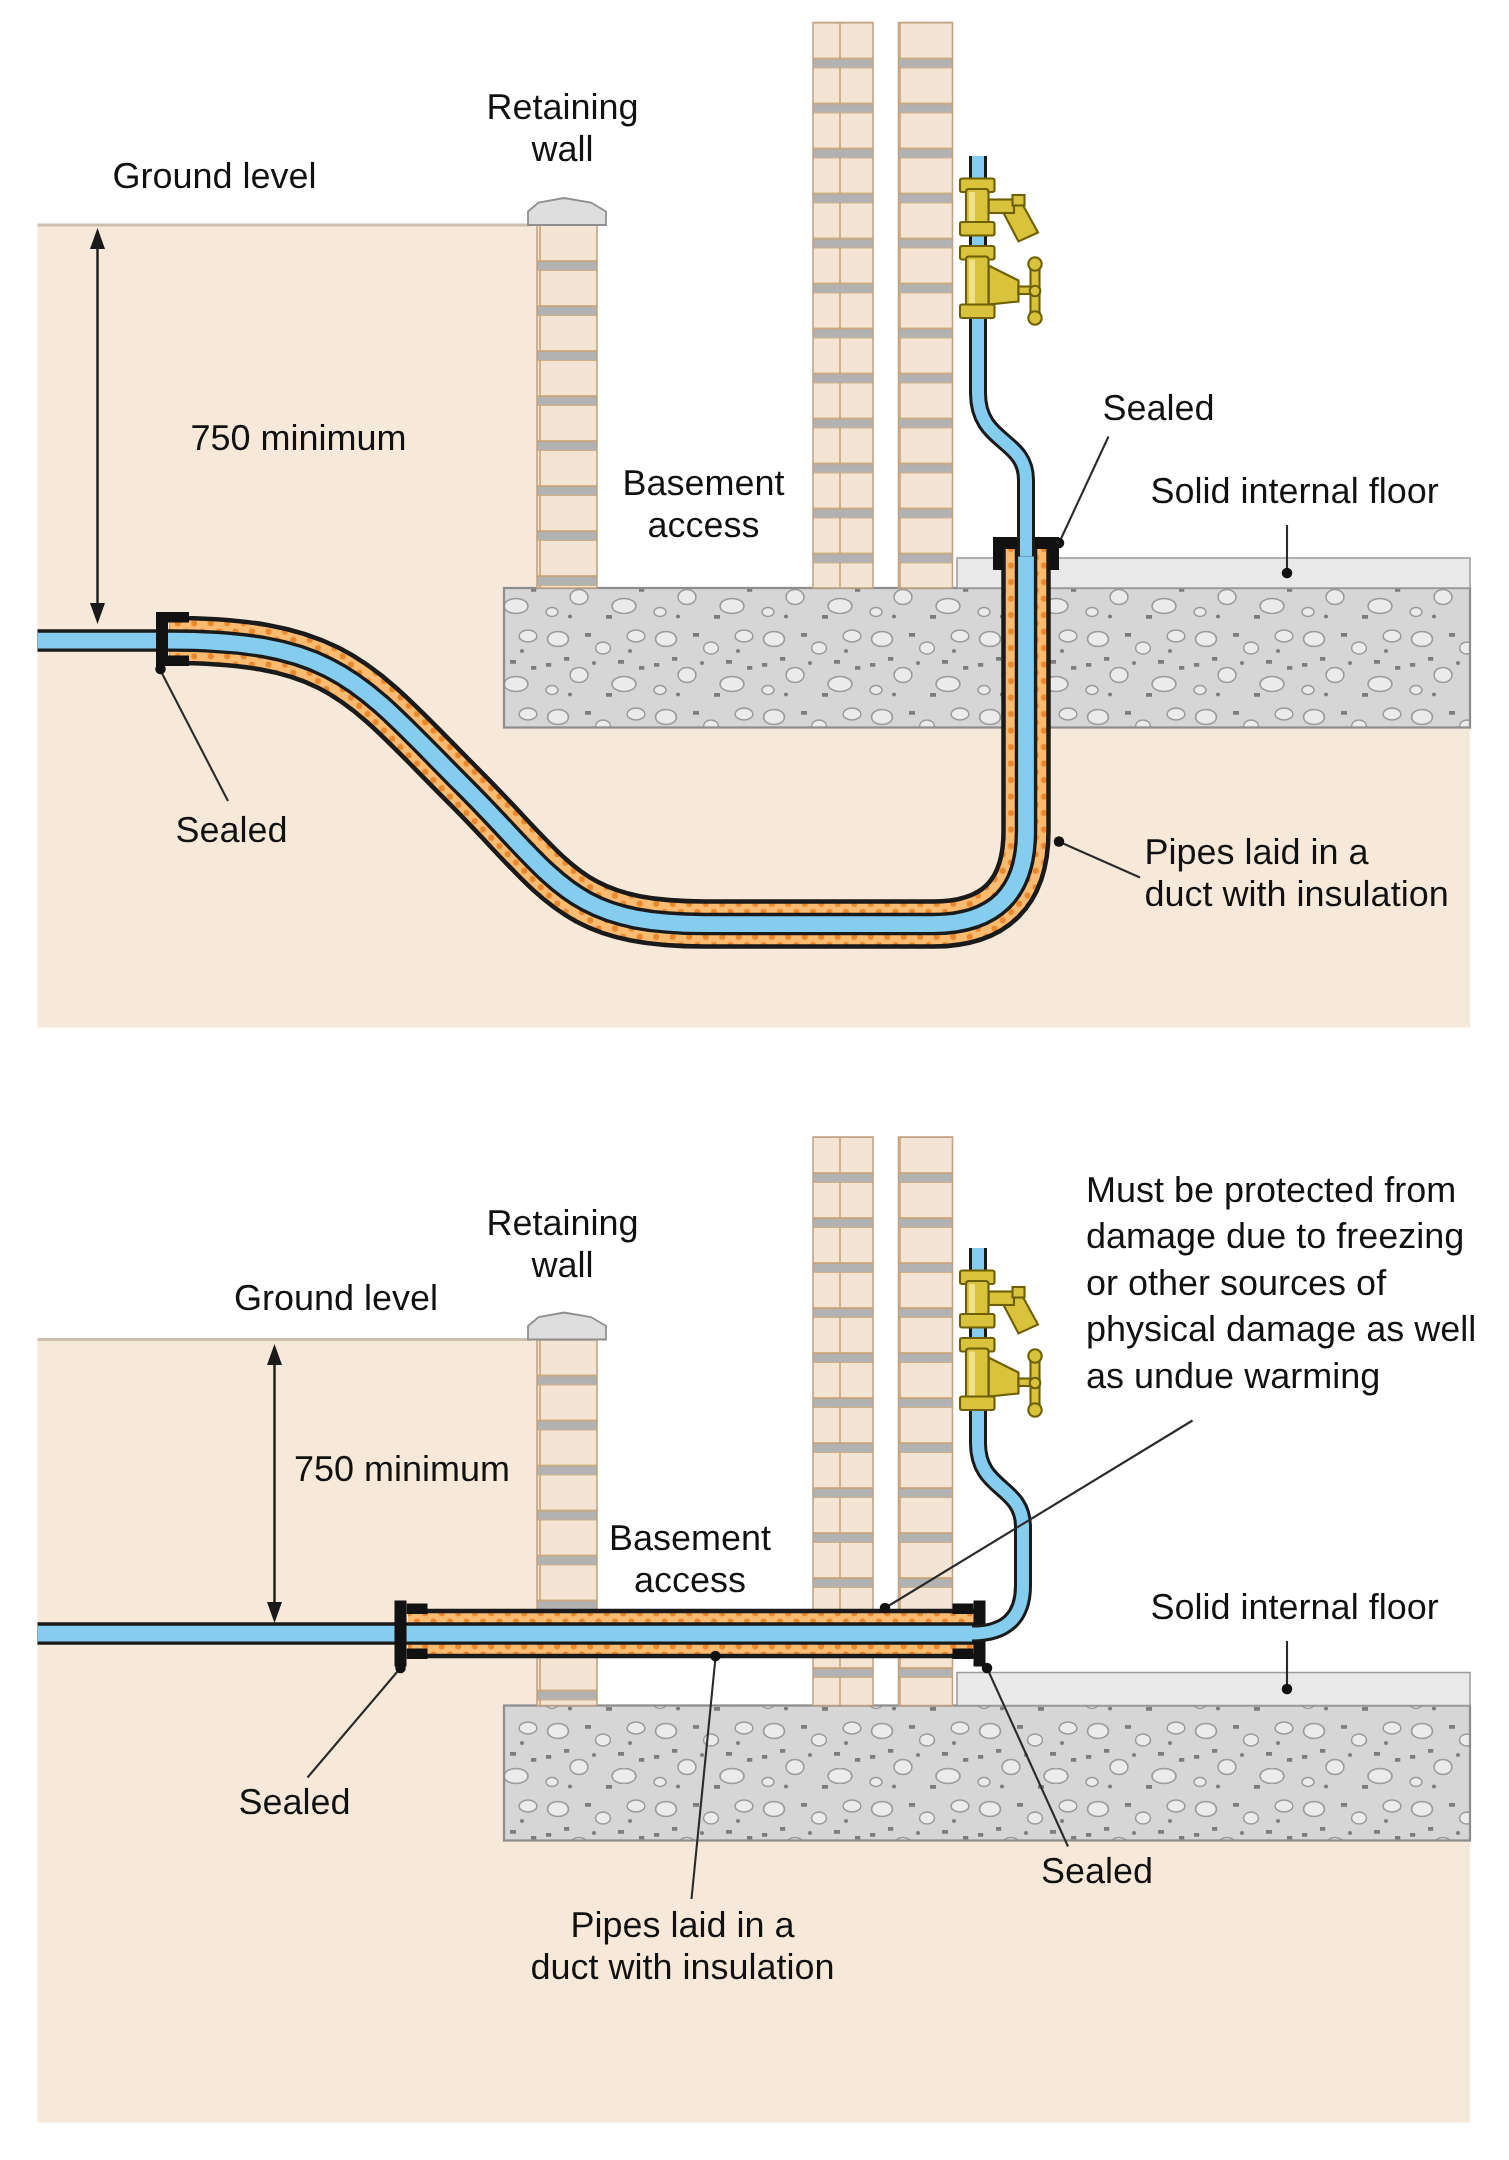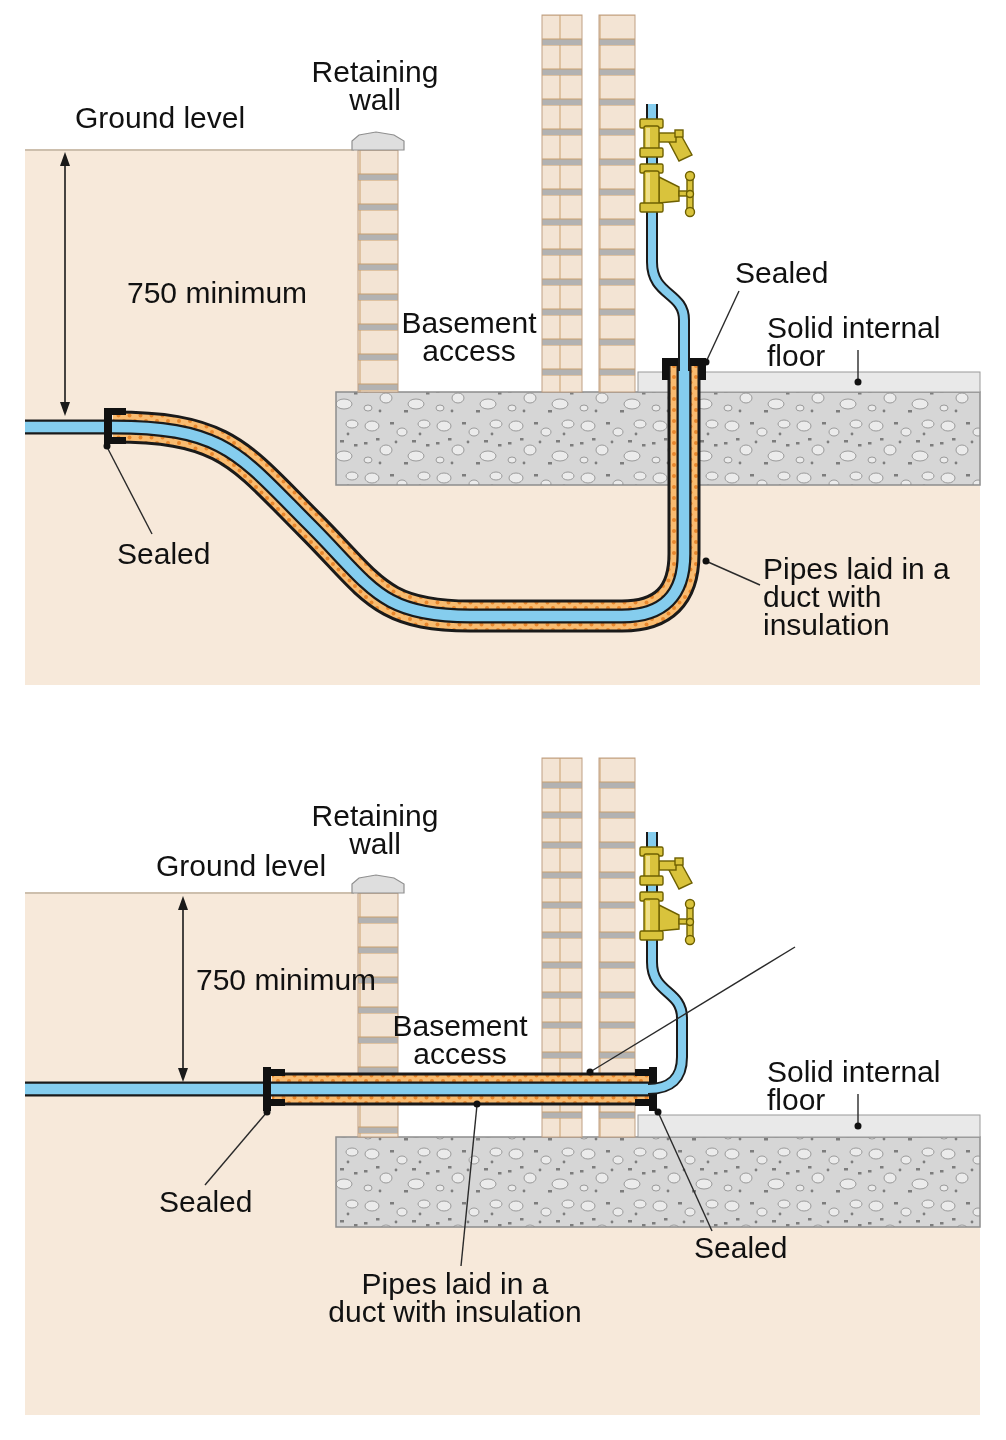--- a/index.html
+++ b/index.html
@@ -1,19 +1,19 @@
 <!DOCTYPE html>
 <html style="--c-earth: #f7e9da; --c-groundline: #cdbfad; --c-brick: #f3e4d4; --c-mortar: #b2b2b2; --c-brick_outline: #bfa083; --c-cap: #dedede; --c-concrete: #d6d6d6; --c-concrete_speck: #ebebeb; --c-screed: #e9e9e9; --c-pipe: #85cdee; --c-insulation: #f9bb6f; --c-insulation_dot: #e8872d; --c-brass: #d9c33c; --c-brass_outline: #6e6000; --c-outline: #1a1a1a;"><head>
 <meta charset="utf-8">
 <style>
   html,body{margin:0;padding:0;background:#ffffff;}
   #stage{position:relative;width:1006px;height:1440px;background:#fff;overflow:hidden;
          font-family:"Liberation Sans", sans-serif;}
   #art{position:absolute;left:0;top:0;}
-  .lbl{position:absolute;font-size:30px;line-height:28px;color:#111;white-space:pre-line;}
+  .lbl{position:absolute;font-size:24px;line-height:28px;color:#111;white-space:pre-line;}
   .ctr{text-align:center;transform:translateX(-50%);}
   .note{line-height:31px;}
   
   .f-earth{fill:var(--c-earth);}
   .gline{stroke:var(--c-groundline);stroke-width:2;}
   .pcb{fill:var(--c-concrete);} .pcs{fill:var(--c-concrete_speck);stroke:#9a9a9a;stroke-width:1;}
   .pcd{fill:#7d7d7d;}
   .slab{fill:url(#pconc);stroke:#8d8d8d;stroke-width:1.5;}
   .screed{fill:var(--c-screed);stroke:#9a9a9a;stroke-width:1;}
   .pbm{fill:var(--c-mortar);} .pbb{fill:var(--c-brick);stroke:#c9a06e;stroke-width:1;}
@@ -249,19 +249,24 @@
 <div class="lbl" style="left:117px;top:540px">Sealed</div>
 <div class="lbl" style="left:763px;top:555px">Pipes laid in a
 duct with insulation</div>
 
 <div class="lbl" style="left:156px;top:852px">Ground level</div>
 <div class="lbl" style="left:196px;top:966px">750 minimum</div>
 <div class="lbl ctr" style="left:375px;top:802px">Retaining
 wall</div>
 <div class="lbl ctr" style="left:460px;top:1012px">Basement
 access</div>
+<div class="lbl note" style="left:724px;top:778px;width:276px">Must be protected from
+damage due to freezing
+or other sources of
+physical damage as well
+as undue warming</div>
 <div class="lbl" style="left:767px;top:1058px">Solid internal floor</div>
 <div class="lbl" style="left:159px;top:1188px">Sealed</div>
 <div class="lbl" style="left:694px;top:1234px">Sealed</div>
 <div class="lbl ctr" style="left:455px;top:1270px">Pipes laid in a
 duct with insulation</div>
 
 </div>
 
 </body></html>

